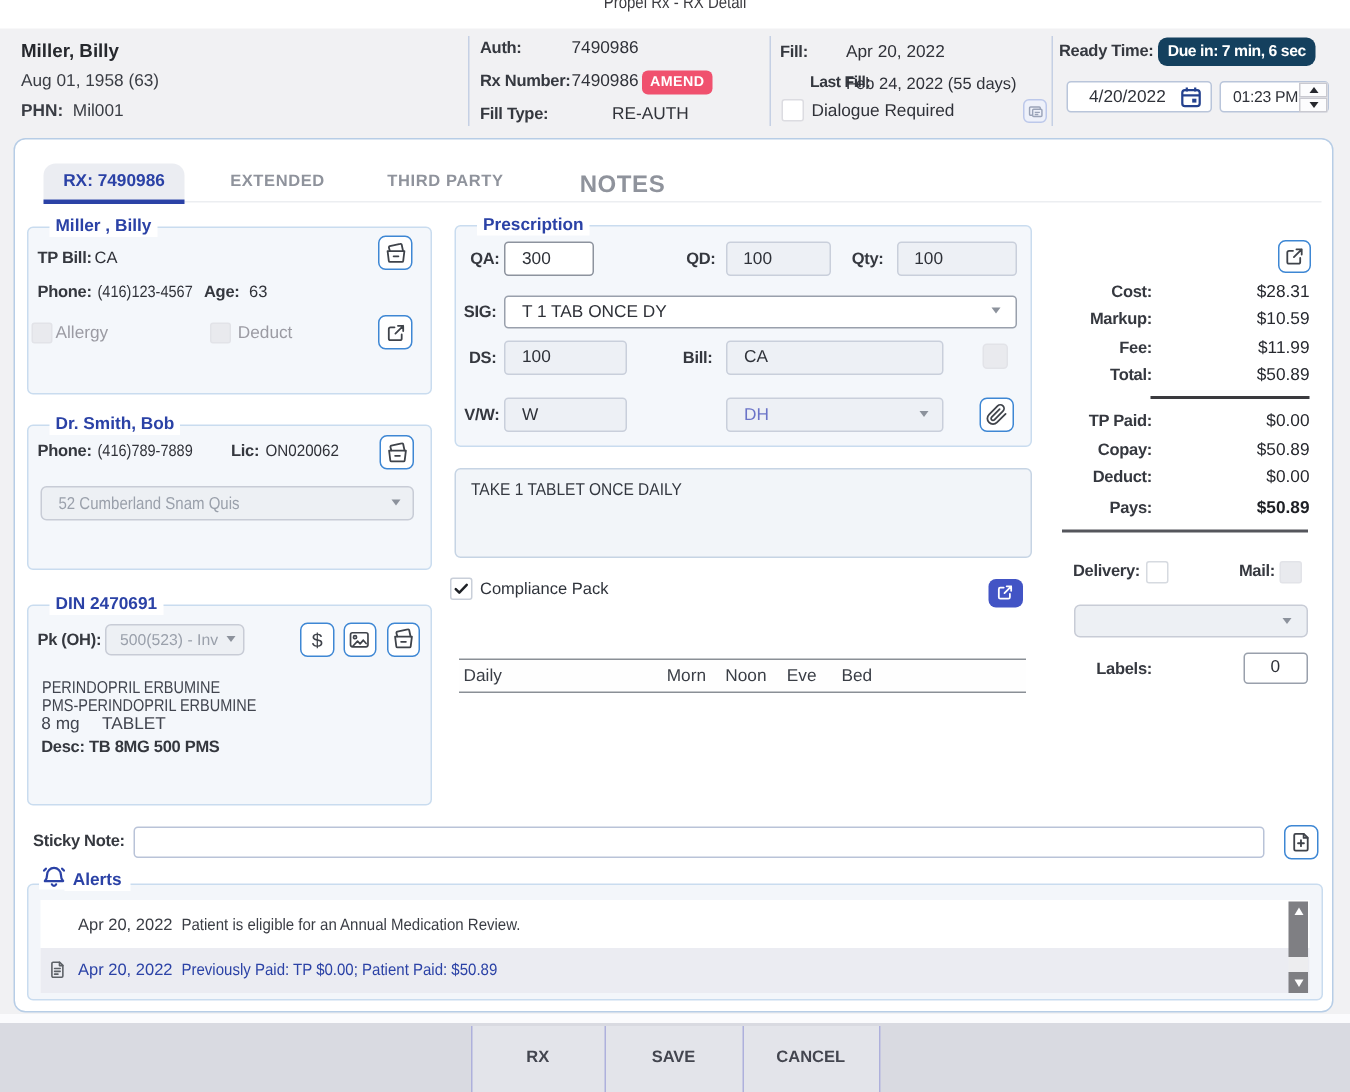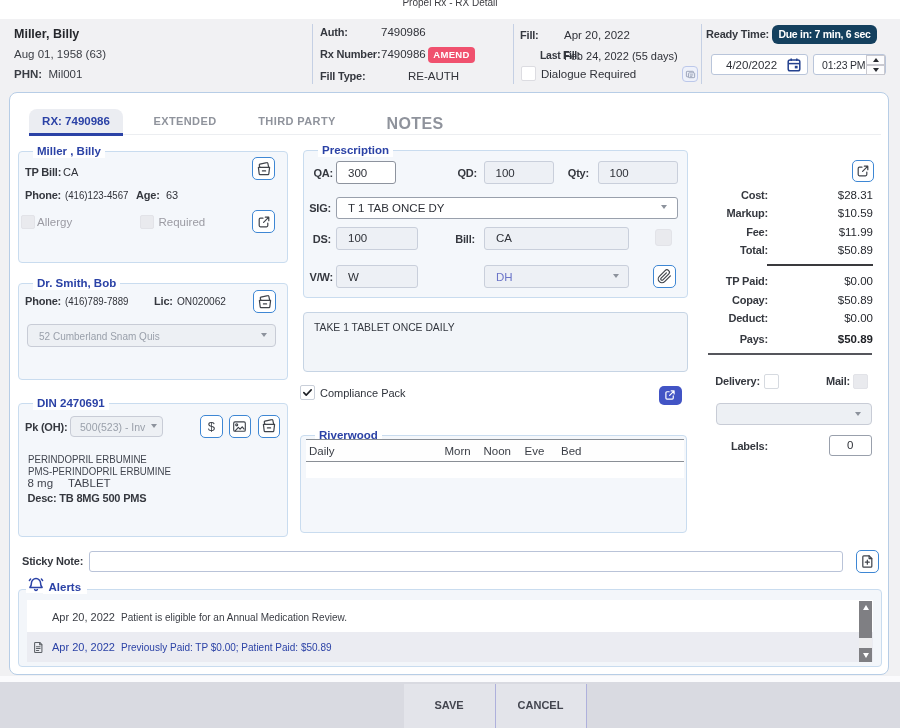--- a/index.html
+++ b/index.html
@@ -101,21 +101,21 @@
         <path d="M6.4 9.9 H9.6"></path>
       </svg>
   </div>
   <div class="abs t115 lbl" style="left:25px;top:189px;">Phone:</div>
   <div class="abs t11" style="left:64.5px;top:189px;color:#303239;transform:scaleX(0.88);transform-origin:0 50%;">(416)123-4567</div>
   <div class="abs t115 lbl" style="left:136px;top:189px;">Age:</div>
   <div class="abs t11" style="left:166px;top:189px;color:#303239;">63</div>
   <div class="cb cbd" style="left:21px;top:215px;width:14px;height:14px;"></div>
   <div class="abs t115" style="left:37px;top:216px;color:#9b9ba3;">Allergy</div>
   <div class="cb cbd" style="left:140px;top:215px;width:14px;height:14px;"></div>
-  <div class="abs t115" style="left:158.5px;top:216px;color:#9b9ba3;">Required</div>
+  <div class="abs t115" style="left:158.5px;top:216px;color:#9b9ba3;">Deduct</div>
   <div class="ibtn" style="left:252px;top:210px;width:23px;height:23px;">
     <svg width="14" height="14" viewBox="0 0 14 14" fill="none" stroke="#3f434a" stroke-width="1.2" stroke-linejoin="round" stroke-linecap="round">
         <path d="M6 3.2 H3.4 A1.2 1.2 0 0 0 2.2 4.4 V10.6 A1.2 1.2 0 0 0 3.4 11.8 H9.6 A1.2 1.2 0 0 0 10.8 10.6 V8"></path>
         <path d="M6.6 7.4 L11.8 2.2 M8.3 2.2 H11.8 V5.7"></path>
       </svg>
   </div>
 
   <div class="fs" style="left:18px;top:283px;width:270px;height:97px;">
     <span class="leg" style="left:14px;">Dr. Smith, Bob</span>
   </div>
@@ -205,23 +205,20 @@
       </svg>
   </div>
   <div class="abs t11" style="left:320px;top:387px;color:#2f333b;">Compliance Pack</div>
   <div class="abs" style="left:659px;top:385.5px;width:22.5px;height:19.5px;background:#4254c5;border-radius:5px;display:flex;align-items:center;justify-content:center;">
     <svg width="12" height="12" viewBox="0 0 14 14" fill="none" stroke="#fff" stroke-width="1.4" stroke-linejoin="round" stroke-linecap="round">
         <path d="M6 3.2 H3.4 A1.2 1.2 0 0 0 2.2 4.4 V10.6 A1.2 1.2 0 0 0 3.4 11.8 H9.6 A1.2 1.2 0 0 0 10.8 10.6 V8"></path>
         <path d="M6.6 7.4 L11.8 2.2 M8.3 2.2 H11.8 V5.7"></path>
       </svg>
   </div>
 
-  <div class="fs" style="left:300px;top:434.5px;width:387px;height:98px;">
-    <span class="leg" style="left:14px;">Riverwood</span>
-  </div>
   <div class="abs" style="left:306px;top:439px;width:378px;height:22.5px;background:#fefefe;border-top:1px solid #8a8f96;border-bottom:1px solid #8a8f96;box-sizing:border-box;"></div>
   <div class="abs" style="left:306px;top:461.5px;width:378px;height:16.5px;background:#fff;"></div>
   <div class="abs t115" style="left:309px;top:445px;color:#3a3e46;">Daily</div>
   <div class="abs t115" style="left:444.5px;top:445px;color:#3a3e46;">Morn</div>
   <div class="abs t115" style="left:483.5px;top:445px;color:#3a3e46;">Noon</div>
   <div class="abs t115" style="left:524.5px;top:445px;color:#3a3e46;">Eve</div>
   <div class="abs t115" style="left:561px;top:445px;color:#3a3e46;">Bed</div>
 
   <div class="ibtn" style="left:852px;top:160px;width:21.5px;height:21.5px;">
     <svg width="14" height="14" viewBox="0 0 14 14" fill="none" stroke="#3f434a" stroke-width="1.2" stroke-linejoin="round" stroke-linecap="round">
@@ -294,16 +291,17 @@
   <div class="abs" style="left:859px;top:605px;width:13px;display:flex;justify-content:center;">
       <span style="width:0;height:0;border-left:3.5px solid transparent;border-right:3.5px solid transparent;border-bottom:5px solid #fff;"></span>
     </div>
   <div class="abs" style="left:859px;top:638px;width:13px;height:10px;background:#ededef;"></div>
   <div class="abs" style="left:859px;top:648px;width:13px;height:14px;background:#7f7f83;display:flex;align-items:center;justify-content:center;">
       <span style="width:0;height:0;border-left:3.5px solid transparent;border-right:3.5px solid transparent;border-top:5px solid #fff;"></span>
     </div>
 
   <div class="abs" style="left:0;top:676px;width:900px;height:6px;background:#fbfbfd;"></div>
   <div class="abs" style="left:0;top:682px;width:900px;height:46px;background:#d9dae1;"></div>
+  <div class="abs" style="left:313.5px;top:684px;width:90px;height:44px;background:#e3e4ea;border-left:1px solid #aeb0dc;border-right:1px solid #aeb0dc;box-sizing:border-box;color:#43454f;font-size:11px;font-weight:bold;text-align:center;line-height:42px;">RX</div>
   <div class="abs" style="left:403.5px;top:684px;width:92px;height:44px;background:#e3e4ea;border-right:1px solid #aeb0dc;box-sizing:border-box;color:#43454f;font-size:11px;font-weight:bold;text-align:center;line-height:42px;">SAVE</div>
   <div class="abs" style="left:495.5px;top:684px;width:91px;height:44px;background:#e3e4ea;border-right:1px solid #aeb0dc;box-sizing:border-box;color:#43454f;font-size:11px;font-weight:bold;text-align:center;line-height:42px;">CANCEL</div>
 
 </div>
 
 </body></html>

